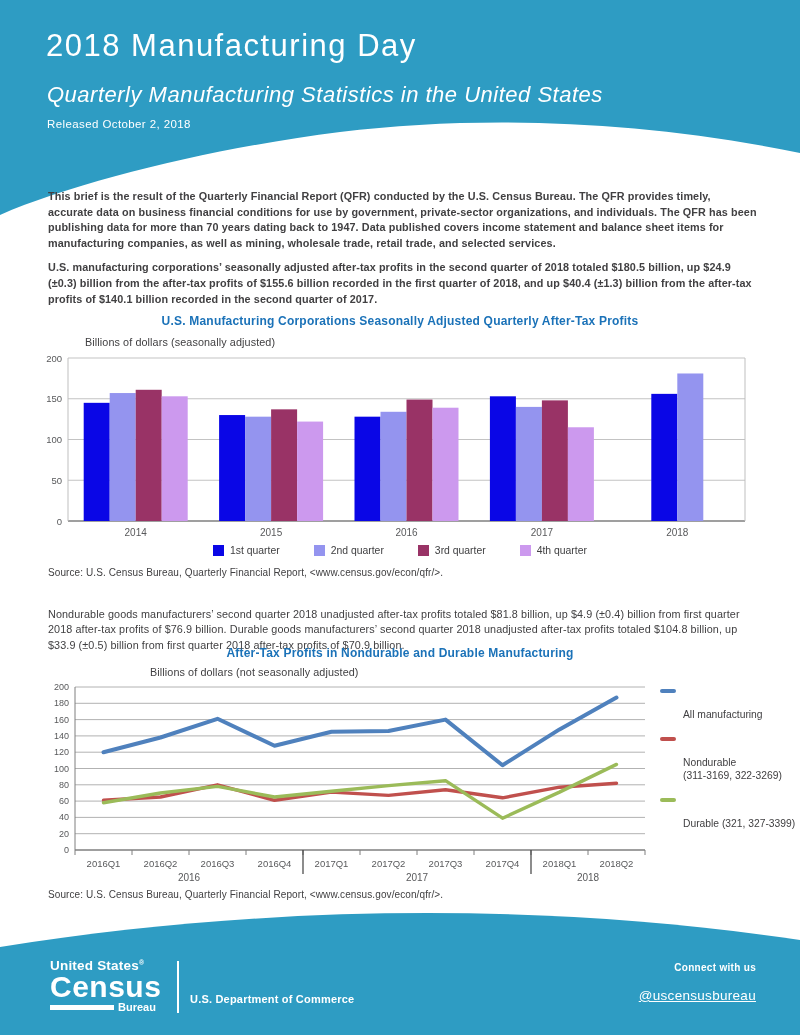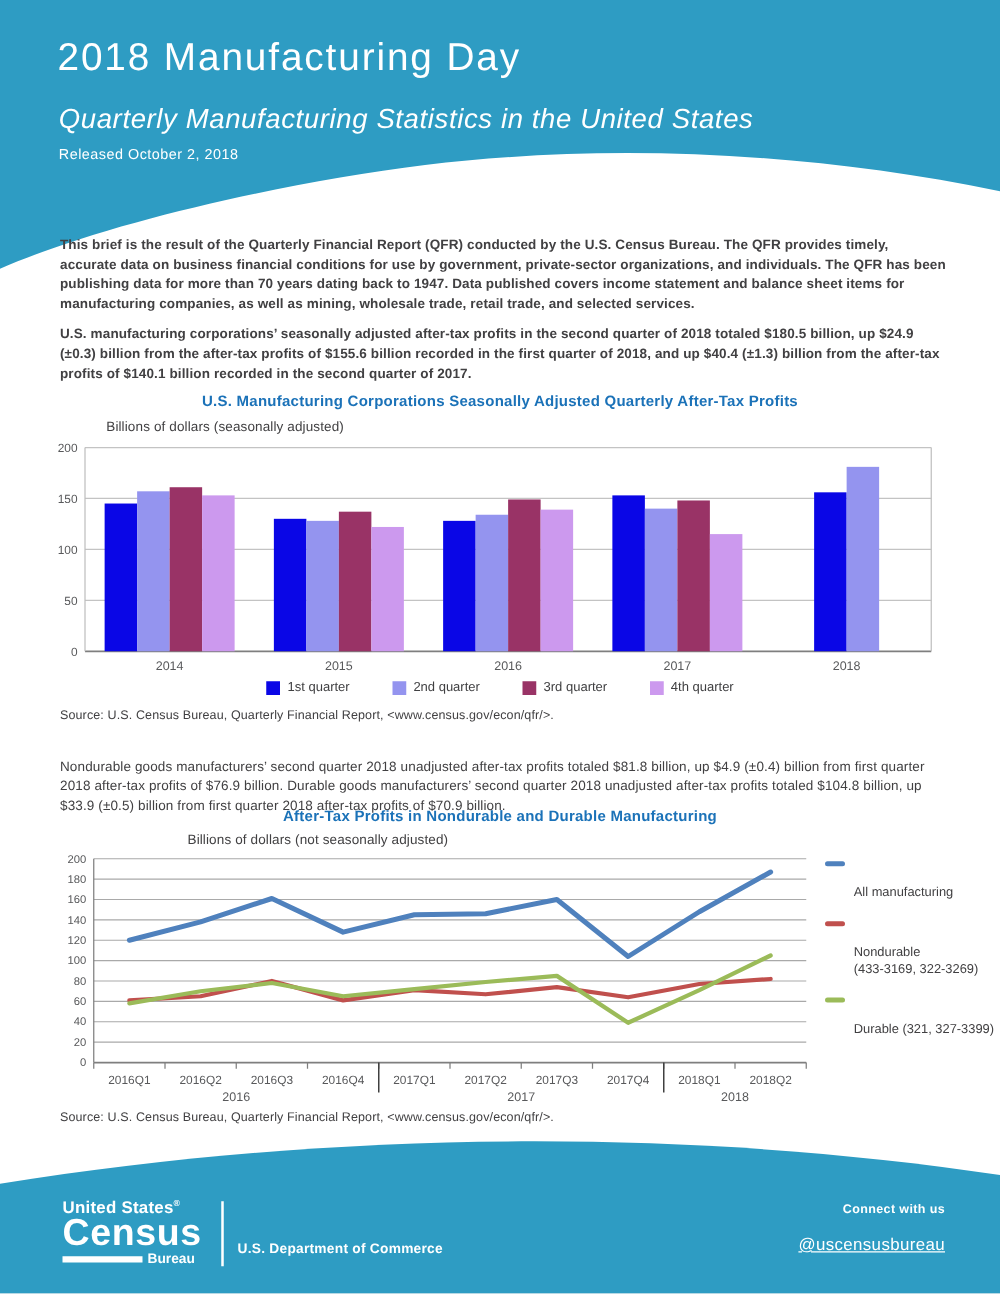--- a/index.html
+++ b/index.html
@@ -197,21 +197,21 @@
       </svg>
     </div>
   <div id="line-legend">
       <div class="lleg-item">
         <span class="lleg-marker" style="background: rgb(79, 129, 189);"></span>
         <span class="lleg-label">All manufacturing</span>
       </div>
       <div class="lleg-item">
         <span class="lleg-marker" style="background: rgb(192, 80, 77);"></span>
         <span class="lleg-label">Nondurable
-(433-3169, 322-3269)</span>
+(311-3169, 322-3269)</span>
       </div>
       <div class="lleg-item">
         <span class="lleg-marker" style="background: rgb(155, 187, 89);"></span>
         <span class="lleg-label">Durable (321, 327-3399)</span>
       </div>
     </div>
   <div class="source-line" style="top:889px;">Source: U.S. Census Bureau, Quarterly Financial Report, &lt;www.census.gov/econ/qfr/&gt;.</div>
 
   <svg class="footer-svg" width="800" height="135" viewBox="0 0 135" style="width:800px;height:135px;">
     <path d="M0,47 C280,2 560,4 800,40 L800,135 L0,135 Z" fill="#2E9CC3"></path>

